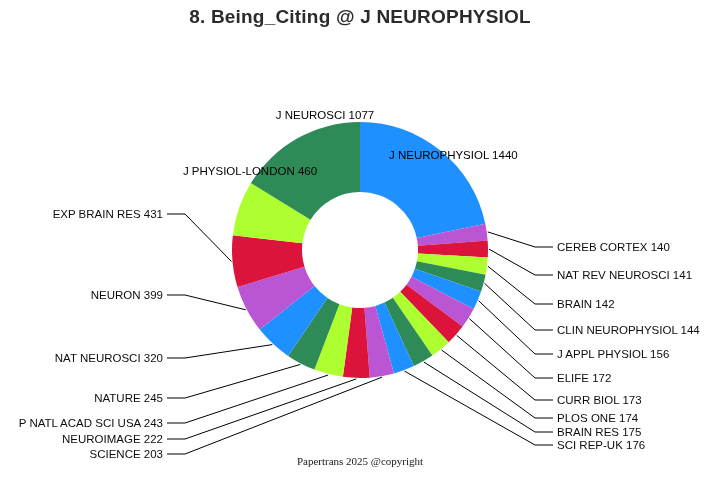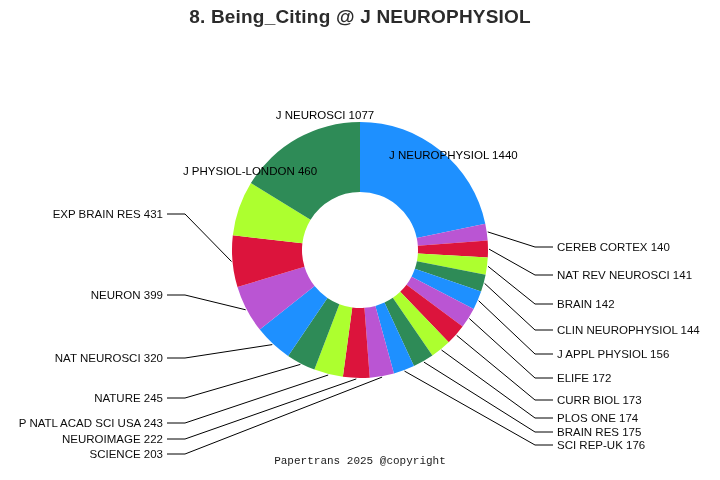--- a/index.html
+++ b/index.html
@@ -39,21 +39,21 @@
   }
 
   .chart-footer {
     position: absolute;
     top: 455px;
     left: 0;
     width: 720px;
     text-align: center;
     font-size: 11px;
     color: #1a1a1a;
-    font-family: Liberation Mono, monospace;
+    font-family: Liberation Serif, serif;
   }
 
   svg.donut-svg {
     position: absolute;
     top: 0;
     left: 0;
     width: 720px;
     height: 480px;
     display: block;
   }

